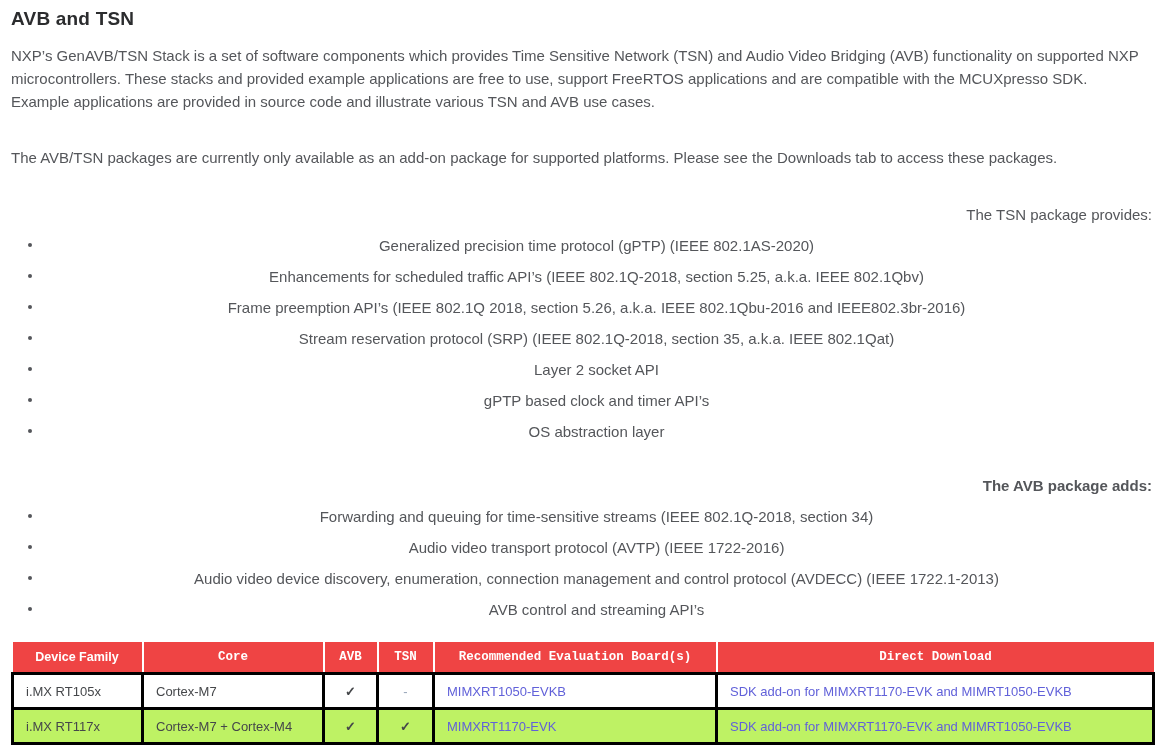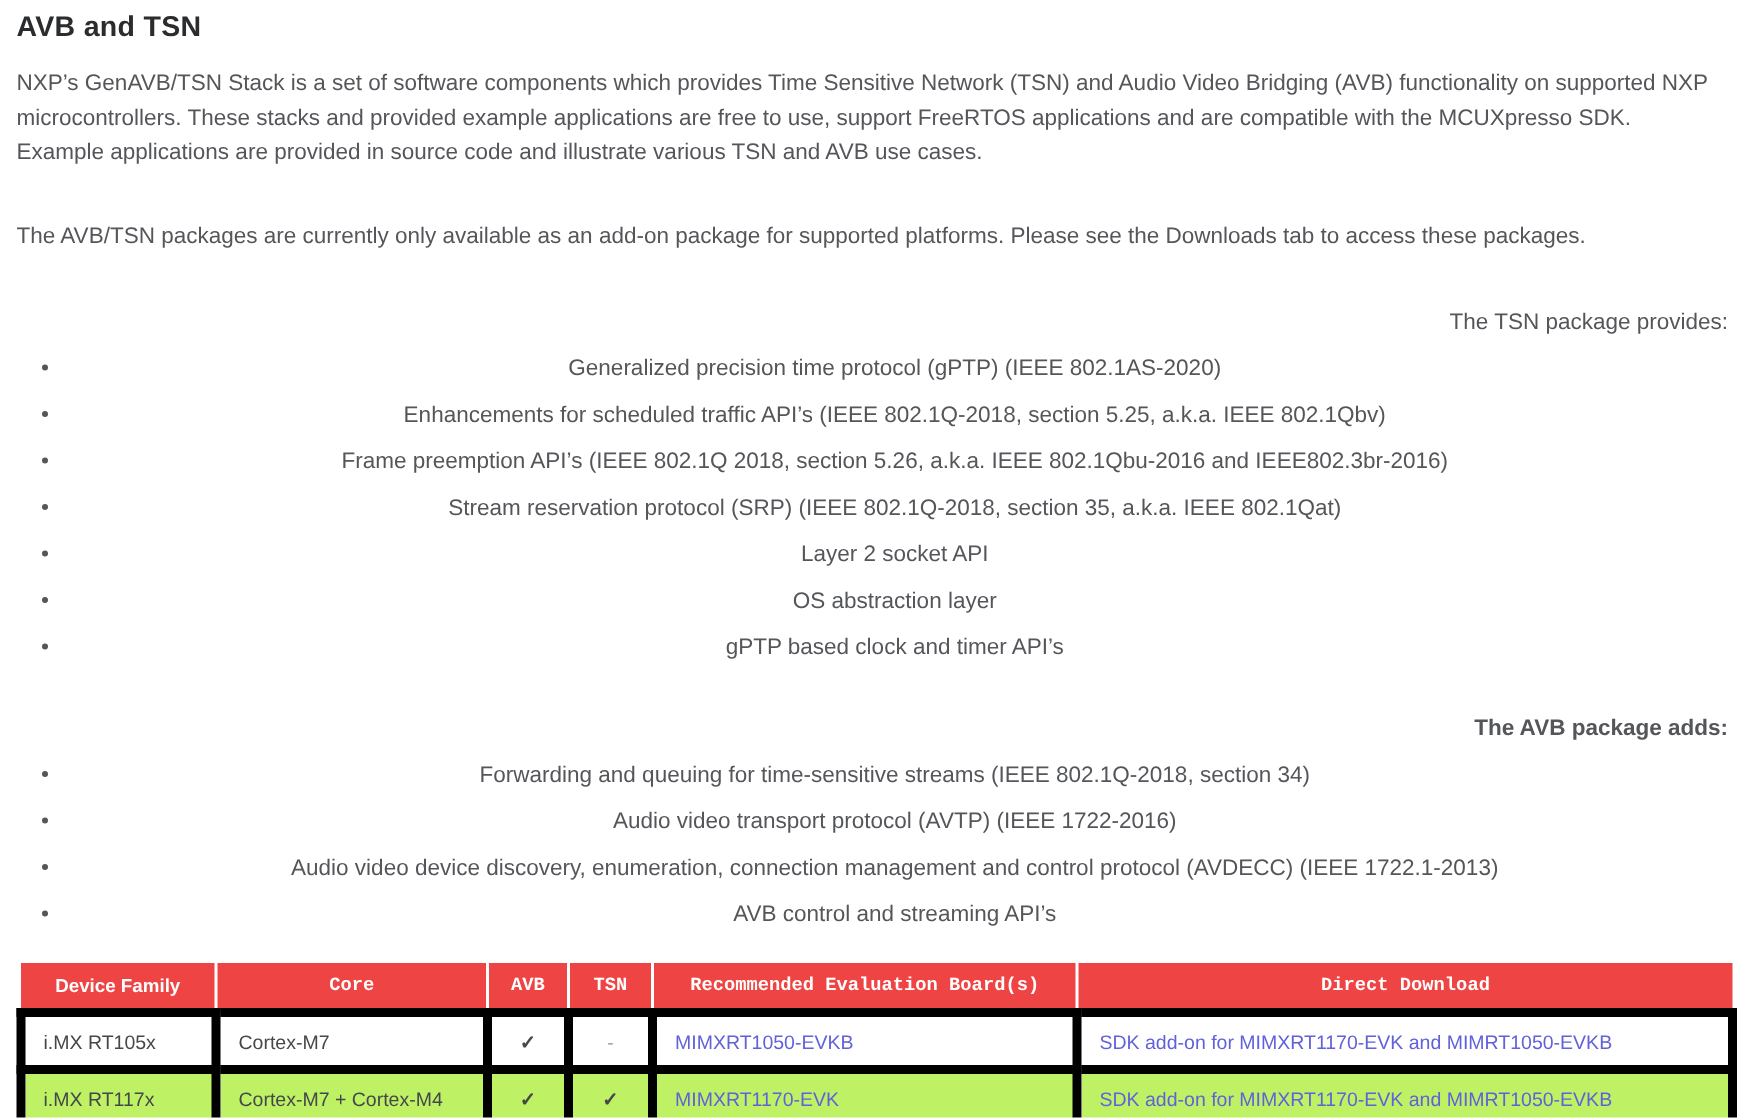--- a/index.html
+++ b/index.html
@@ -48,21 +48,21 @@
   table.support th {
     background: #ef4444;
     color: #ffffff;
     font-size: 12.5px; font-weight: 700;
     text-align: center;
     padding: 8px 4px;
     border: none;
   }
   table.support th + th { border-left: 2px solid #ffffff; font-family: Liberation Mono, monospace; }
   table.support td {
-    border: 6px solid #000000;
+    border: 3px solid #000000;
     font-size: 13px; color: #45474a;
     height: 32px;
     padding: 0 12px;
     white-space: nowrap; overflow: hidden;
   }
   table.support tbody tr:nth-child(1) { background: #ffffff; }
   table.support tbody tr:nth-child(2) { background: #bef264; }
   td.mark { text-align: center; padding: 0 2px; color: #3c4d78; font-weight: 700; }
   td.mark.dash { color: #97a5b8; font-weight: 400; }
   a.tbl-link { color: #6161d9; text-decoration: none; font-size: 13px; }
@@ -78,22 +78,22 @@
 
   <p class="availability">The AVB/TSN packages are currently only available as an add-on package for supported platforms. Please see the Downloads tab to access these packages.</p>
 
   <p class="list-title">The TSN package provides:</p>
   <ul class="feature-list">
     <li>Generalized precision time protocol (gPTP) (IEEE 802.1AS-2020)</li>
     <li>Enhancements for scheduled traffic API’s (IEEE 802.1Q-2018, section 5.25, a.k.a. IEEE 802.1Qbv)</li>
     <li>Frame preemption API’s (IEEE 802.1Q 2018, section 5.26, a.k.a. IEEE 802.1Qbu-2016 and IEEE802.3br-2016)</li>
     <li>Stream reservation protocol (SRP) (IEEE 802.1Q-2018, section 35, a.k.a. IEEE 802.1Qat)</li>
     <li>Layer 2 socket API</li>
+    <li>gPTP based clock and timer API’s</li>
     <li>OS abstraction layer</li>
-    <li>gPTP based clock and timer API’s</li>
   </ul>
 
   <p class="list-title avb">The AVB package adds:</p>
   <ul class="feature-list">
     <li>Forwarding and queuing for time-sensitive streams (IEEE 802.1Q-2018, section 34)</li>
     <li>Audio video transport protocol (AVTP) (IEEE 1722-2016)</li>
     <li>Audio video device discovery, enumeration, connection management and control protocol (AVDECC) (IEEE 1722.1-2013)</li>
     <li>AVB control and streaming API’s</li>
   </ul>
 

